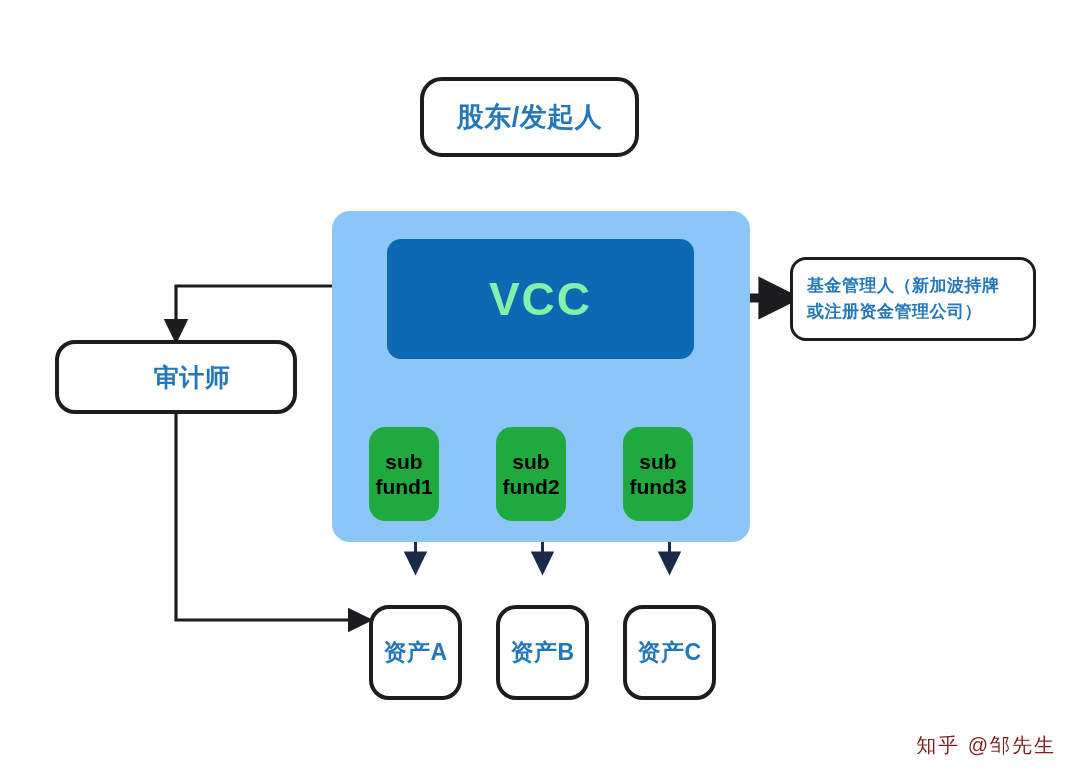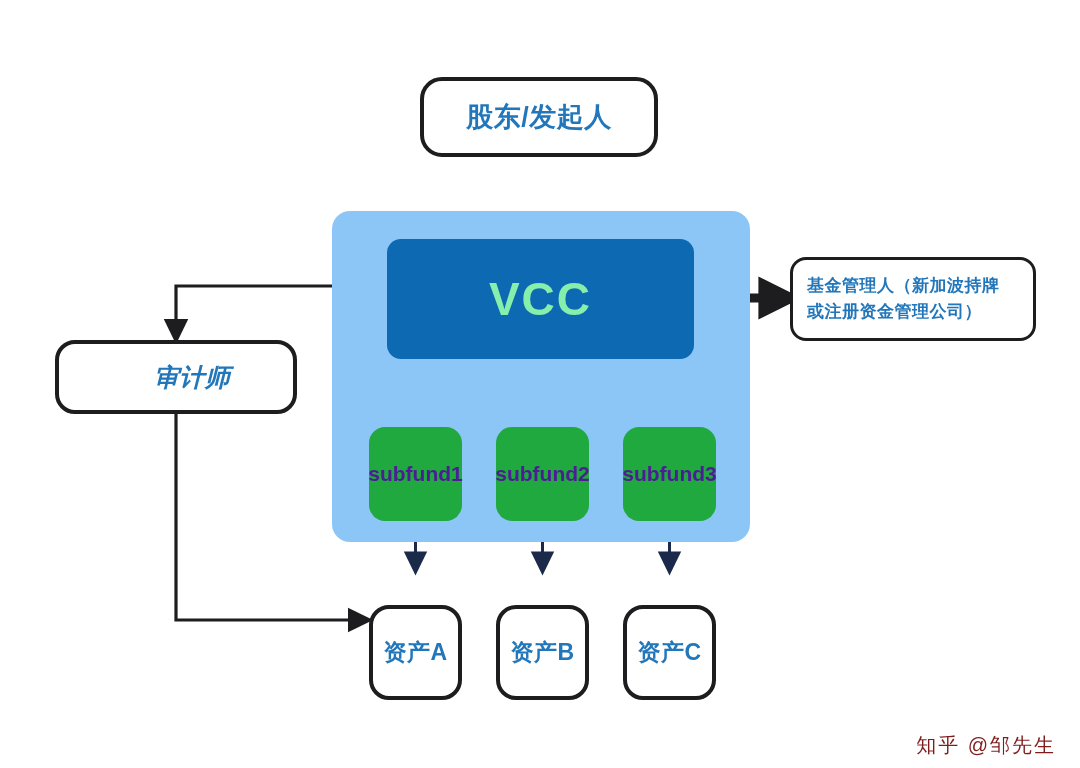--- a/index.html
+++ b/index.html
@@ -43,21 +43,21 @@
     border: 4px solid #1d1d1f;
     color: #2277bb;
     font-weight: bold;
     letter-spacing: 0.5px;
   }
 
   
   #shareholder-node {
     left: 420px;
     top: 77px;
-    width: 238px;
+    width: 219px;
     height: 80px;
     border-radius: 22px;
     font-size: 27px;
     align-items: center;
   }
 
   #fund-manager-node {
     left: 790px;
     top: 257px;
     width: 246px;
@@ -77,21 +77,20 @@
   }
 
   #auditor-node {
     left: 55px;
     top: 340px;
     width: 242px;
     height: 74px;
     border-radius: 20px;
     font-size: 25px;
     padding-left: 32px;
-    font-style: italic;
   }
 
   
   #vcc-panel {
     position: absolute;
     left: 332px;
     top: 211px;
     width: 418px;
     height: 331px;
     background: #8cc6f7;
@@ -109,30 +108,30 @@
     border-radius: 14px;
     color: #86efac;
     font-size: 46px;
     font-weight: bold;
     letter-spacing: 2px;
     z-index: 4;
   }
 
   
   .subfund {
-    width: 93px;
+    width: 70px;
     height: 94px;
     top: 427px;
     background: #1fa93f;
     border-radius: 16px;
-    color: #4c1d95;
+    color: #000000;
     font-size: 21px;
     font-weight: bold;
     line-height: 1.2;
-    flex-direction: row;
+    flex-direction: column;
     z-index: 4;
   }
   #subfund-1 { left: 369px; }
   #subfund-2 { left: 496px; }
   #subfund-3 { left: 623px; }
 
   
   .asset {
     width: 93px;
     height: 95px;

